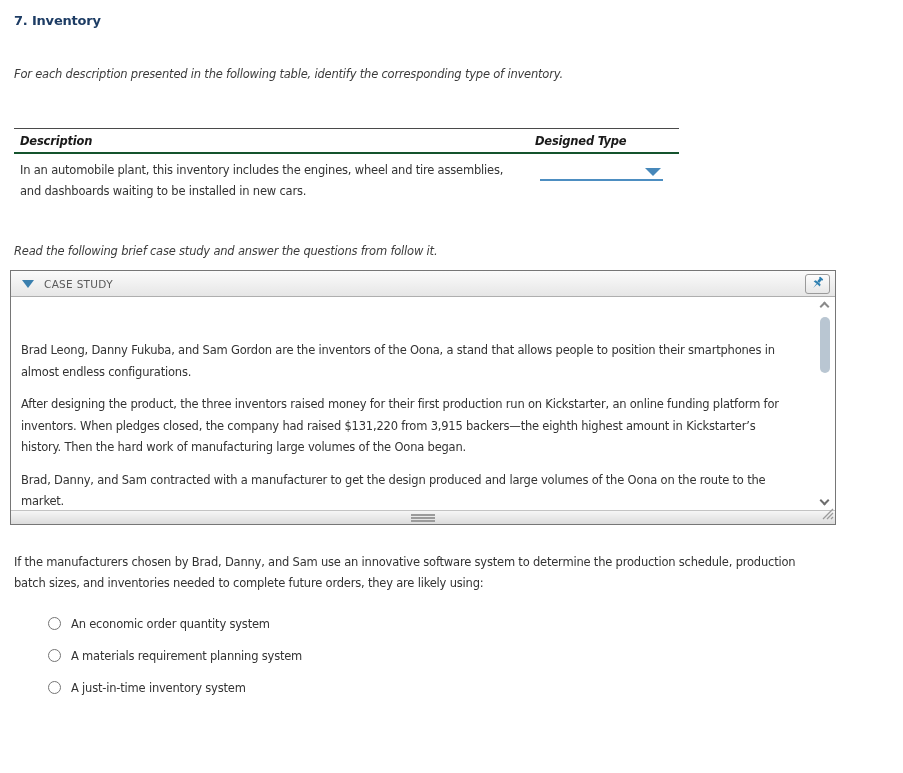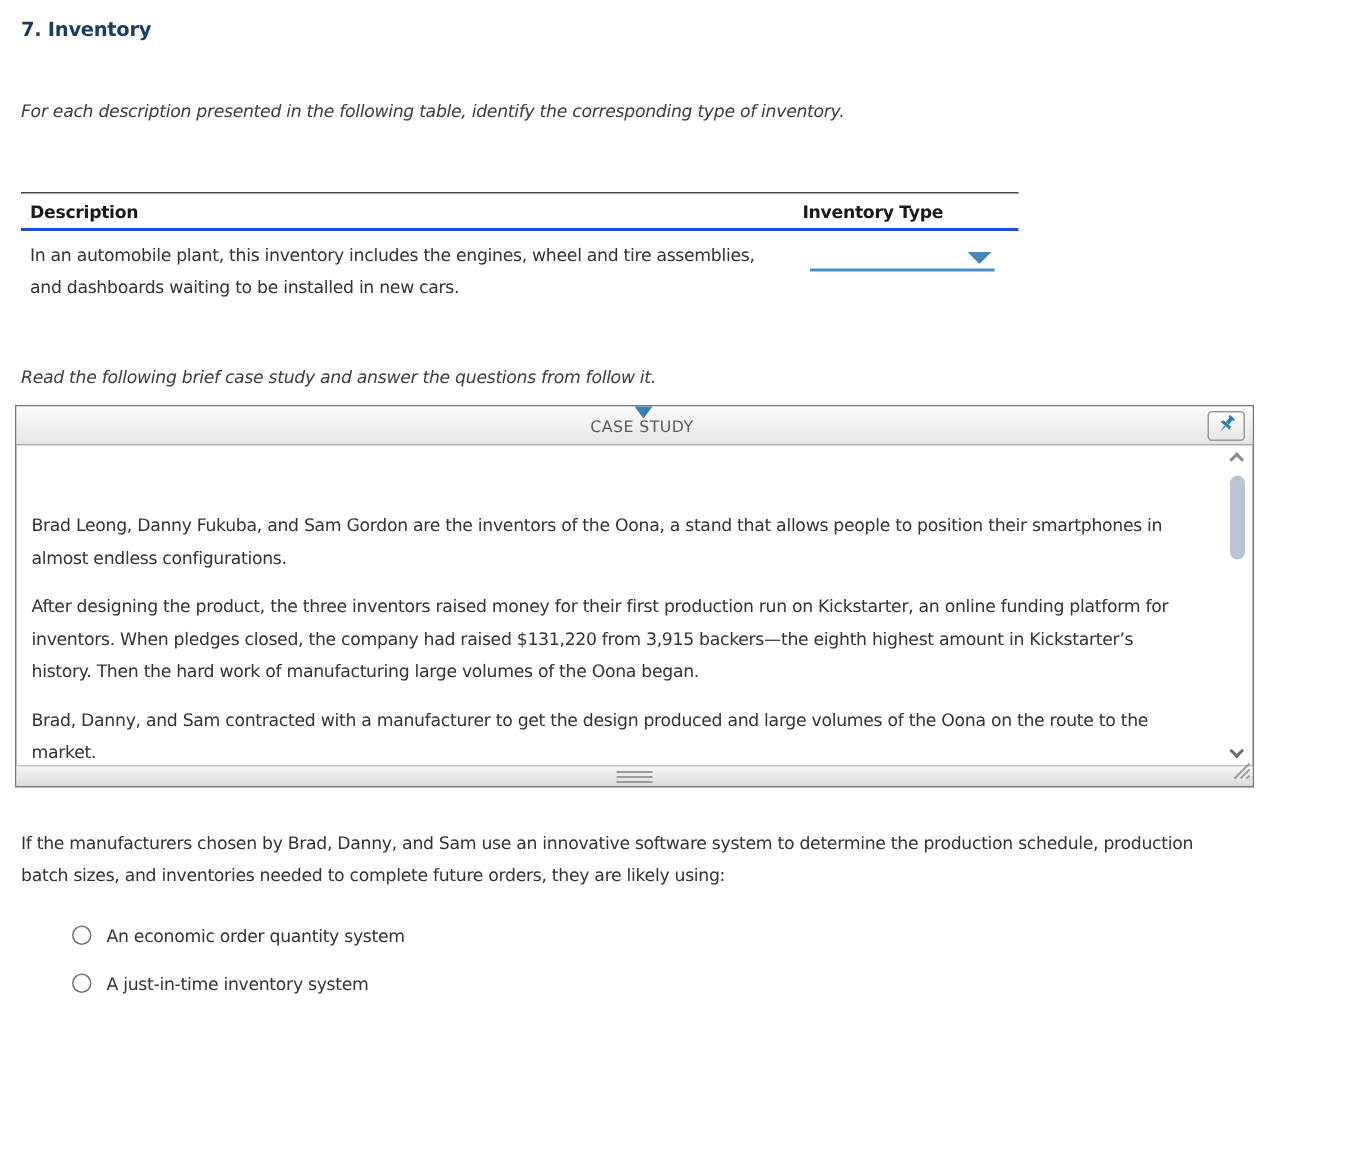--- a/index.html
+++ b/index.html
@@ -18,21 +18,21 @@
     font-size: 13px; font-weight: bold; color: #1d3c64;
     margin: 0; line-height: 16px;
   }
   .instr {
     font-style: italic; color: #3c3c3c;
     margin: 38px 0 0 0; line-height: 15px;
   }
 
   
   .inv-table { margin-top: 46px; width: 665px; border-top: 1px solid #4a4a4a; }
-  .t-head { display: flex; border-bottom: 2px solid #1d4ed8; padding: 5px 0 4px 0; }
+  .t-head { display: flex; border-bottom: 2px solid #14532d; padding: 5px 0 4px 0; font-style: italic; }
   .th-desc { width: 521px; padding-left: 6px; font-weight: bold; color: #1a1a1a; }
   .th-type { width: 144px; font-weight: bold; color: #1a1a1a; }
   .t-row { display: flex; padding: 6px 0 4px 0; }
   .td-desc { width: 521px; padding-left: 6px; line-height: 21px; padding-right: 14px; }
   .td-type { width: 144px; padding-right: 16px; }
   .dropdown {
     width: 123px; height: 12px; margin-top: 9px; margin-left: 5px;
     border-bottom: 2px solid #4d8ec1; position: relative; cursor: pointer;
   }
   .dd-arrow {
@@ -42,21 +42,21 @@
   }
 
   
   .case-panel {
     margin-top: 11px; margin-left: -4px; width: 826px;
     border: 1px solid #767676; background: #ffffff;
   }
   .case-header {
     height: 26px; display: flex; align-items: center; position: relative;
     background: linear-gradient(#fbfbfb, #e6e6e6);
-    border-bottom: 1px solid #aeaeae; cursor: pointer; flex-direction: column;
+    border-bottom: 1px solid #aeaeae; cursor: pointer;
   }
   .tri-down {
     width: 0; height: 0; margin-left: 11px;
     border-left: 6.5px solid transparent; border-right: 6.5px solid transparent;
     border-top: 8px solid #3a7fae;
   }
   .case-title { margin-left: 10px; font-size: 10.5px; letter-spacing: 0.3px; color: #5a5a5a; }
   .pin-btn {
     position: absolute; right: 5px; top: 3px; width: 25px; height: 20px;
     border: 1px solid #9a9a9a; border-radius: 3px;
@@ -107,21 +107,21 @@
 
 <div class="page">
 
   <h1 class="heading">7. Inventory</h1>
 
   <p class="instr">For each description presented in the following table, identify the corresponding type of inventory.</p>
 
   <div class="inv-table">
     <div class="t-head">
       <div class="th-desc">Description</div>
-      <div class="th-type">Inventory Type</div>
+      <div class="th-type">Designed Type</div>
     </div>
     <div class="t-row">
       <div class="td-desc">In an automobile plant, this inventory includes the engines, wheel and tire assemblies, and dashboards waiting to be installed in new cars.</div>
       <div class="td-type">
         <div class="dropdown">
           <span></span>
           <span class="dd-arrow"></span>
         </div>
       </div>
     </div>
@@ -172,17 +172,21 @@
 
   <p class="question">If the manufacturers chosen by Brad, Danny, and Sam use an innovative software system to determine the production schedule, production batch sizes, and inventories needed to complete future orders, they are likely using:</p>
 
   <div class="options">
     <div class="option">
       <span class="radio"></span>
       <span class="option-label">An economic order quantity system</span>
     </div>
     <div class="option">
       <span class="radio"></span>
+      <span class="option-label">A materials requirement planning system</span>
+    </div>
+    <div class="option">
+      <span class="radio"></span>
       <span class="option-label">A just-in-time inventory system</span>
     </div>
   </div>
 
 </div>
 
 </body></html>

